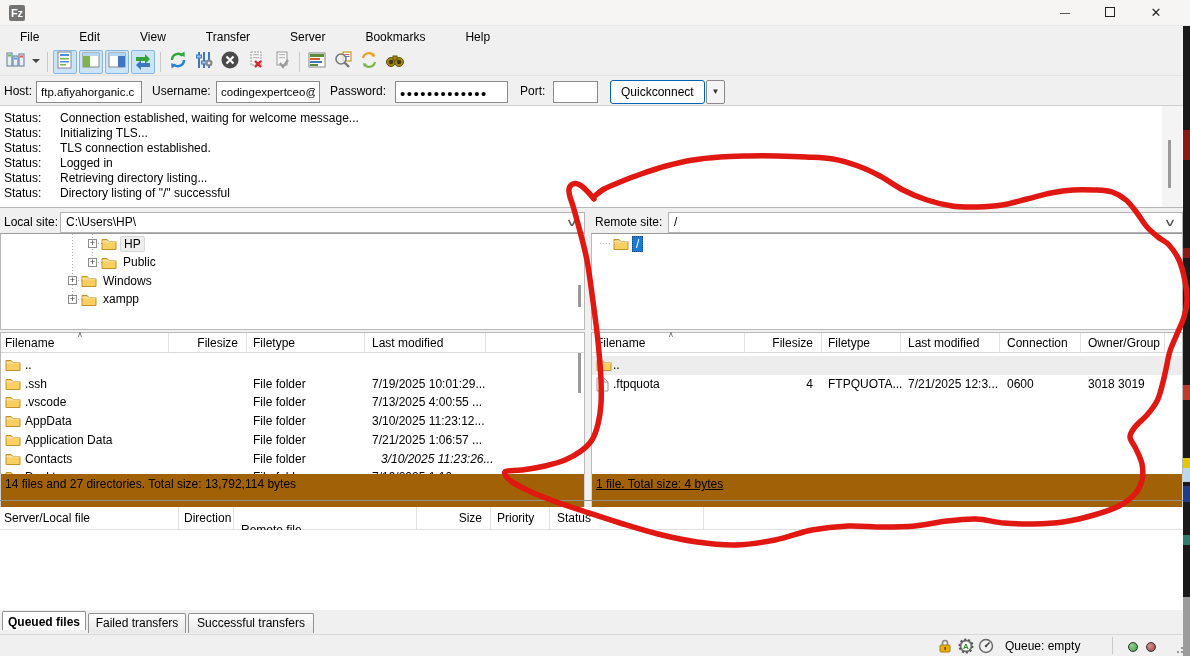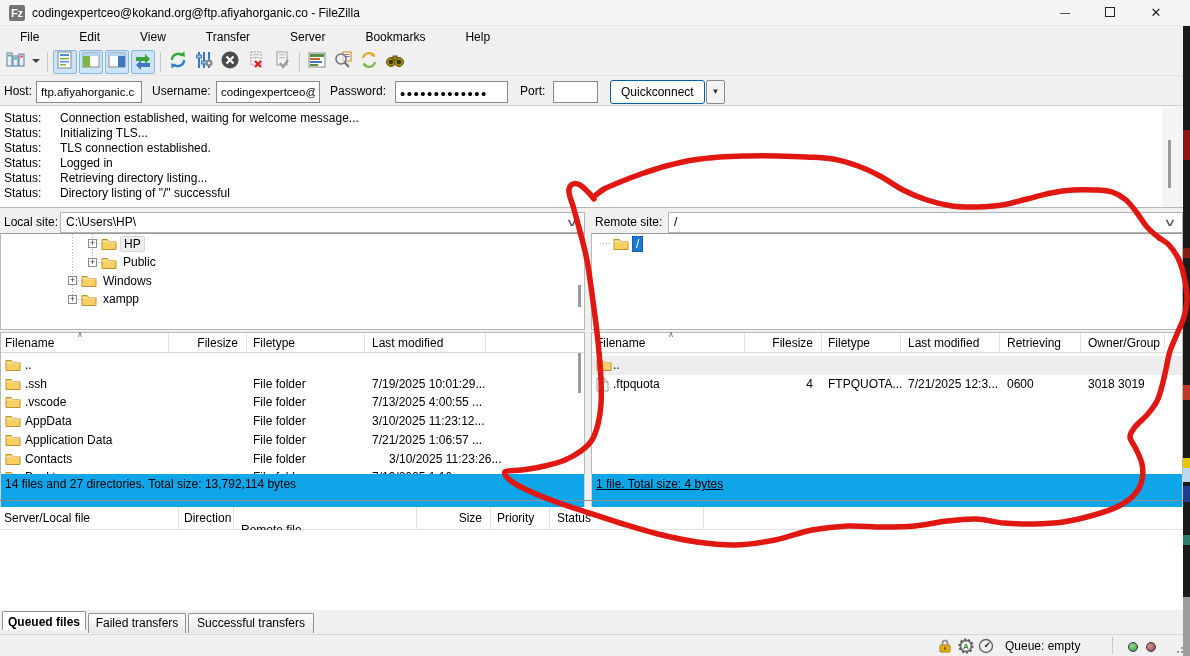--- a/index.html
+++ b/index.html
@@ -40,41 +40,40 @@
 .dotline-h{position:absolute;height:1px;background-image:repeating-linear-gradient(to right,#b0b0b0 0 1px,transparent 1px 3px)}
 .list{top:332px;height:146px;background:#fff;border:1px solid #b9b9b9}
 .list-hdr{position:absolute;top:0;left:0;right:0;height:20px;background:#fff;border-bottom:1px solid #d9d9d9}
 .col-sep{position:absolute;top:0;width:1px;height:20px;background:#e2e2e2}
 .hdr-label{position:absolute;top:3px;white-space:nowrap}
 .sort-arrow{position:absolute;top:-3px;font-size:8px;color:#666}
 .rows{position:absolute;top:23px;left:0;right:0;bottom:0;overflow:hidden}
 .lrow{position:absolute;left:0;right:0;height:19px}
 .cell{position:absolute;top:2px;white-space:nowrap}
 .scroll-thumb{position:absolute;width:3px;background:#9a9a9a}
-.pane-status{top:474px;height:38px;background:#0ea5e9;border:1px solid #d0d0d0;border-top:none;line-height:20px}
+.pane-status{top:474px;height:38px;background:#a16207;border:1px solid #d0d0d0;border-top:none;line-height:20px}
 .q-hdr{left:0;top:507px;width:1183px;height:23px;background:#fff;border-bottom:1px solid #e0e0e0}
 .q-body{left:0;top:530px;width:1183px;height:80px;background:#fff}
 .q-sep{position:absolute;top:0;width:1px;height:22px;background:#e2e2e2}
 .tabs{left:0;top:610px;width:1183px;height:24px;background:#f0f0f0}
 .tab{position:absolute;border:1px solid #919191;border-bottom:none;background:linear-gradient(#fdfdfd,#e8e8e8);line-height:19px;height:20px;top:3px;border-radius:2px 2px 0 0;text-align:center}
 .tab.active{background:#fff;font-weight:bold;top:1px;height:19px;line-height:21px}
 .statusbar{left:0;top:634px;width:1190px;height:22px;background:#f0f0f0;border-top:1px solid #d7d7d7}
 .led{position:absolute;top:7px;width:10px;height:10px;border-radius:50%;border:1px solid #333}
 .rstrip{left:1183px;top:26px;width:7px;height:574px;background:#1a1a1a}
 .rfrag{position:absolute;left:0;width:7px}
 .grip{position:absolute;right:2px;bottom:2px;width:12px;height:12px}
 svg.anno{position:absolute;left:0;top:0;z-index:60;pointer-events:none}
 </style>
 </head>
 <body>
 
 <div id="root">
     <div class="abs titlebar">
       <div class="abs fz-icon">Fz</div>
-      <div class="abs title-text">codingexpertceo@kokand.org@ftp.afiyahorganic.co - FileZilla</div>
       <div class="abs winbtn" style="left: 1043px; font-size: 10px;">—</div>
       <div class="abs winbtn" style="left: 1088px;"><span style="display:inline-block;width:10px;height:10px;border:1px solid #222;margin-top:7px"></span></div>
       <div class="abs winbtn" style="left: 1134px;">✕</div>
     </div>
     <div class="abs menubar">
       <div class="menu-item">File</div>
       <div class="menu-item">Edit</div>
       <div class="menu-item">View</div>
       <div class="menu-item">Transfer</div>
       <div class="menu-item">Server</div>
@@ -361,21 +360,21 @@
           <div class="cell" style="left: 252px;">File folder</div>
           <div class="cell" style="left: 371px;">7/21/2025 1:06:57 ...</div>
         </div>
         <div class="lrow" style="top: 93.5px;">
           <div class="cell" style="left: 4px; top: 2px;"><svg width="16" height="13">
               <path d="M1 2.5 h5.2 l1.6 2 h7.2 v8 h-14 z" fill="#f9cf62" stroke="#c1922c"></path>
               <path d="M1 4.8 h14" stroke="#fff" stroke-opacity="0.6"></path>
             </svg></div>
           <div class="cell" style="left: 24px;">Contacts</div>
           <div class="cell" style="left: 252px;">File folder</div>
-          <div class="cell" style="left: 388px;">3/10/2025 11:23:26...</div>
+          <div class="cell" style="left: 380px; font-style: italic;">3/10/2025 11:23:26...</div>
         </div>
         <div class="lrow" style="top: 112.2px;">
           <div class="cell" style="left: 4px; top: 2px;"><svg width="16" height="13">
               <path d="M1 2.5 h5.2 l1.6 2 h7.2 v8 h-14 z" fill="#f9cf62" stroke="#c1922c"></path>
               <path d="M1 4.8 h14" stroke="#fff" stroke-opacity="0.6"></path>
             </svg></div>
           <div class="cell" style="left: 24px;">Desktop</div>
           <div class="cell" style="left: 252px;">File folder</div>
           <div class="cell" style="left: 371px;">7/19/2025 1:10:...</div>
         </div>
@@ -386,21 +385,21 @@
         <div class="col-sep" style="left: 152px;"></div>
         <div class="col-sep" style="left: 229px;"></div>
         <div class="col-sep" style="left: 308px;"></div>
         <div class="col-sep" style="left: 407px;"></div>
         <div class="col-sep" style="left: 488px;"></div>
         <div class="col-sep" style="left: 572px;"></div>
         <div class="hdr-label" style="left: 4px;">Filename</div>
         <div class="hdr-label" style="right: 369px;">Filesize</div>
         <div class="hdr-label" style="left: 236px;">Filetype</div>
         <div class="hdr-label" style="left: 316px;">Last modified</div>
-        <div class="hdr-label" style="left: 415px;">Retrieving</div>
+        <div class="hdr-label" style="left: 415px;">Connection</div>
         <div class="hdr-label" style="left: 496px;">Owner/Group</div>
         <div class="abs sort-arrow" style="left: 76px;">∧</div>
       </div>
       <div class="rows">
         <div class="lrow" style="top: 0px; background: rgb(237, 237, 237);">
           <div class="cell" style="left: 4px; top: 2px;"><svg width="16" height="13">
               <path d="M1 2.5 h5.2 l1.6 2 h7.2 v8 h-14 z" fill="#f9cf62" stroke="#c1922c"></path>
               <path d="M1 4.8 h14" stroke="#fff" stroke-opacity="0.6"></path>
             </svg></div>
           <div class="cell" style="left: 21px;">..</div>

